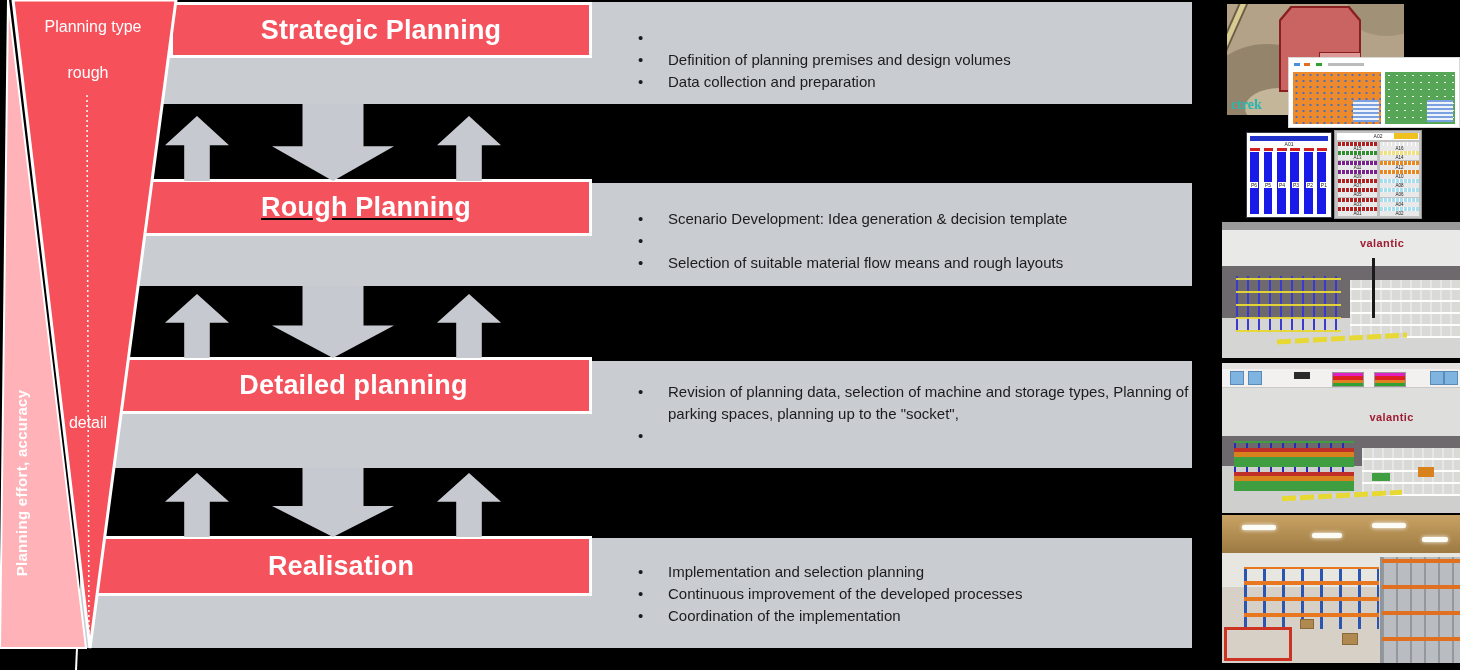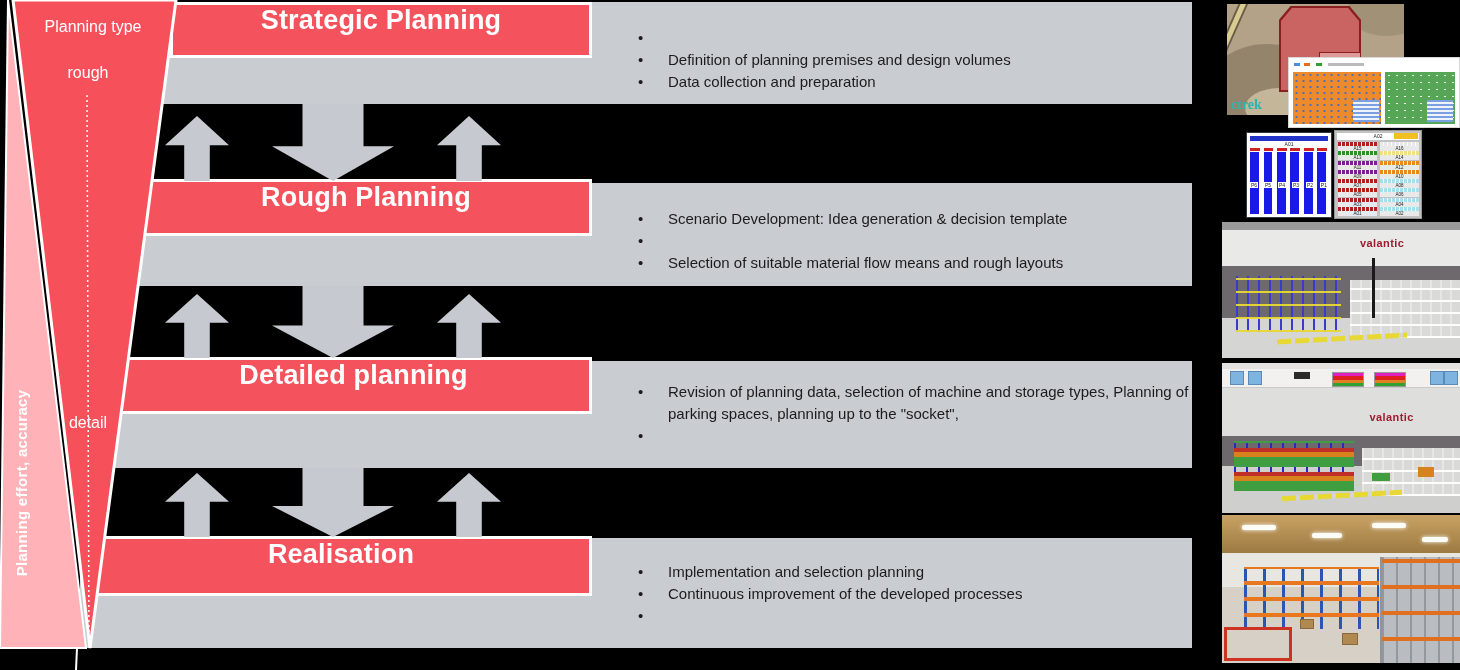--- a/index.html
+++ b/index.html
@@ -1,20 +1,20 @@
 <!DOCTYPE html>
 <html><head>
 <meta charset="utf-8">
 <style>
   html,body{margin:0;padding:0;background:#000;}
   .page{position:relative;width:1460px;height:670px;background:#000;overflow:hidden;
         font-family:"Liberation Sans", sans-serif;}
   .band{position:absolute;background:#c9ccd1;z-index:1;}
   .banner{position:absolute;background:#f4525d;border:3px solid #fff;z-index:2;
-          display:flex;align-items:flex-start;justify-content:center;}
+          display:flex;align-items:center;justify-content:center;}
   .banner .t{color:#fff;font-weight:bold;font-size:27px;letter-spacing:.2px;}
   .bullets{position:absolute;z-index:2;width:560px;color:#1c1c1e;font-size:15px;line-height:22px;}
   .bi{display:flex;}
   .bi .dot{flex:0 0 38px;padding-left:8px;box-sizing:border-box;}
   
   .arrow{position:absolute;background:#c6cad0;z-index:3;}
   .up{clip-path:polygon(50% 0,100% 45%,70% 45%,70% 100%,30% 100%,30% 45%,0 45%);}
   .down{clip-path:polygon(50% 100%,100% 55%,75% 55%,75% 0,25% 0,25% 55%,0 55%);}
   
   .funnel{position:absolute;left:0;top:0;z-index:5;pointer-events:none;}
@@ -113,21 +113,21 @@
 <div class="page">
 
   <div class="band" style="left:150px;top:2px;width:1042px;height:102px;"></div>
   <div class="band" style="left:125px;top:183px;width:1067px;height:103px;"></div>
   <div class="band" style="left:100px;top:361px;width:1092px;height:107px;"></div>
   <div class="band" style="left:80px;top:538px;width:1112px;height:110px;"></div>
 
   <div class="banner" style="left:170px;top:2px;width:422px;height:56px;box-sizing:border-box;">
     <span class="t">Strategic Planning</span>
   </div>
-  <div class="banner" style="left:140px;top:179px;width:452px;height:57px;box-sizing:border-box;">
+  <div class="banner" style="left:140px;top:179px;width:452px;height:57px;box-sizing:border-box;text-decoration:underline;">
     <span class="t">Rough Planning</span>
   </div>
   <div class="banner" style="left:90px;top:536px;width:502px;height:60px;box-sizing:border-box;">
     <span class="t">Realisation</span>
   </div>
   <div class="banner" style="left:115px;top:357px;width:477px;height:57px;box-sizing:border-box;">
     <span class="t">Detailed planning</span>
   </div>
 
   <div class="bullets" style="left:630px;top:27px;">
@@ -169,20 +169,21 @@
     <div class="bi">
         <span class="dot">•</span>
         <span>Implementation and selection planning</span>
       </div>
     <div class="bi">
         <span class="dot">•</span>
         <span>Continuous improvement of the developed processes</span>
       </div>
     <div class="bi">
         <span class="dot">•</span>
+        <span>Coordination of the implementation</span>
       </div>
   </div>
 
   <div class="arrow up" style="left:165px;top:116px;width:64px;height:65px;"></div>
   <div class="arrow down" style="left:272px;top:104px;width:122px;height:77px;"></div>
   <div class="arrow up" style="left:437px;top:116px;width:64px;height:65px;"></div>
 
   <div class="arrow up" style="left:165px;top:294px;width:64px;height:64px;"></div>
   <div class="arrow down" style="left:272px;top:286px;width:122px;height:72px;"></div>
   <div class="arrow up" style="left:437px;top:294px;width:64px;height:64px;"></div>

